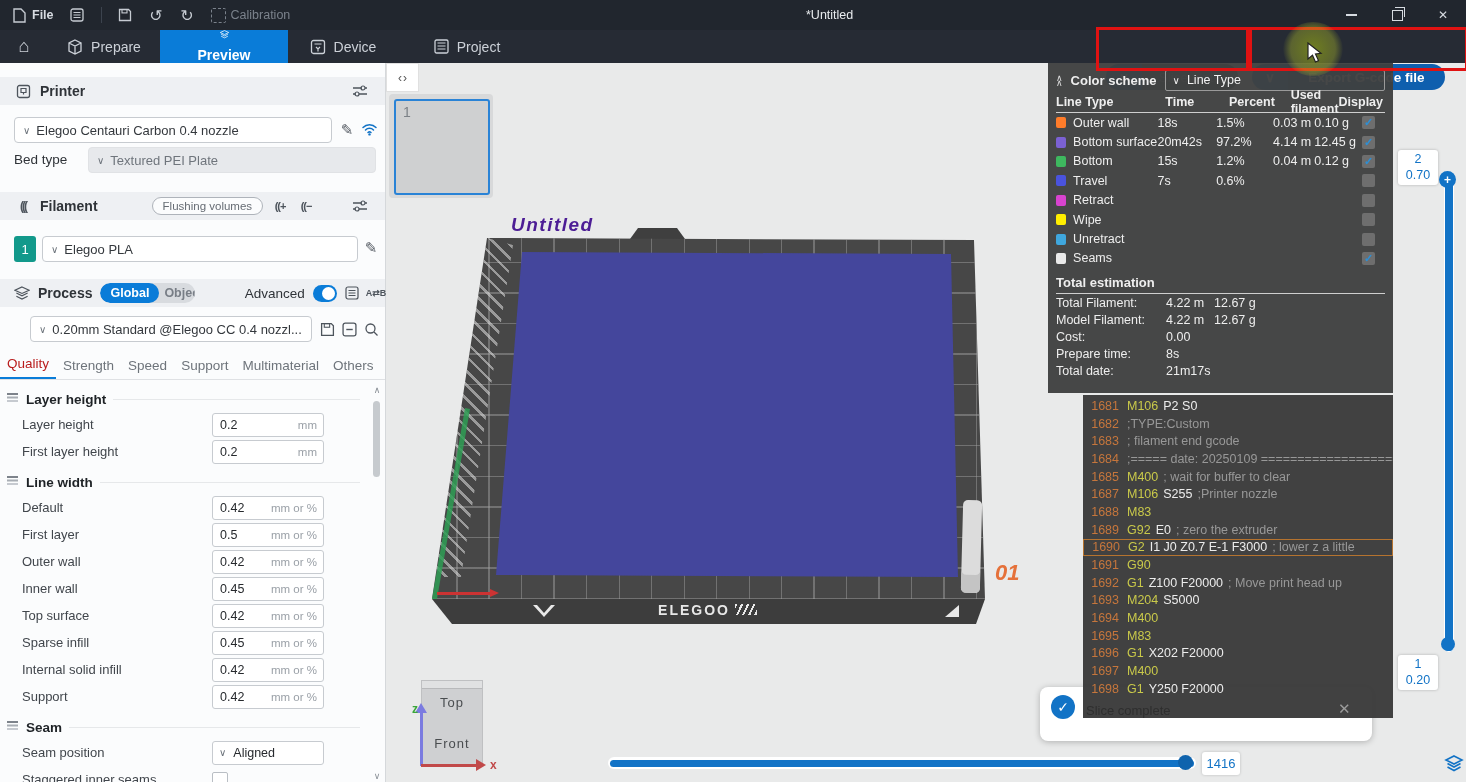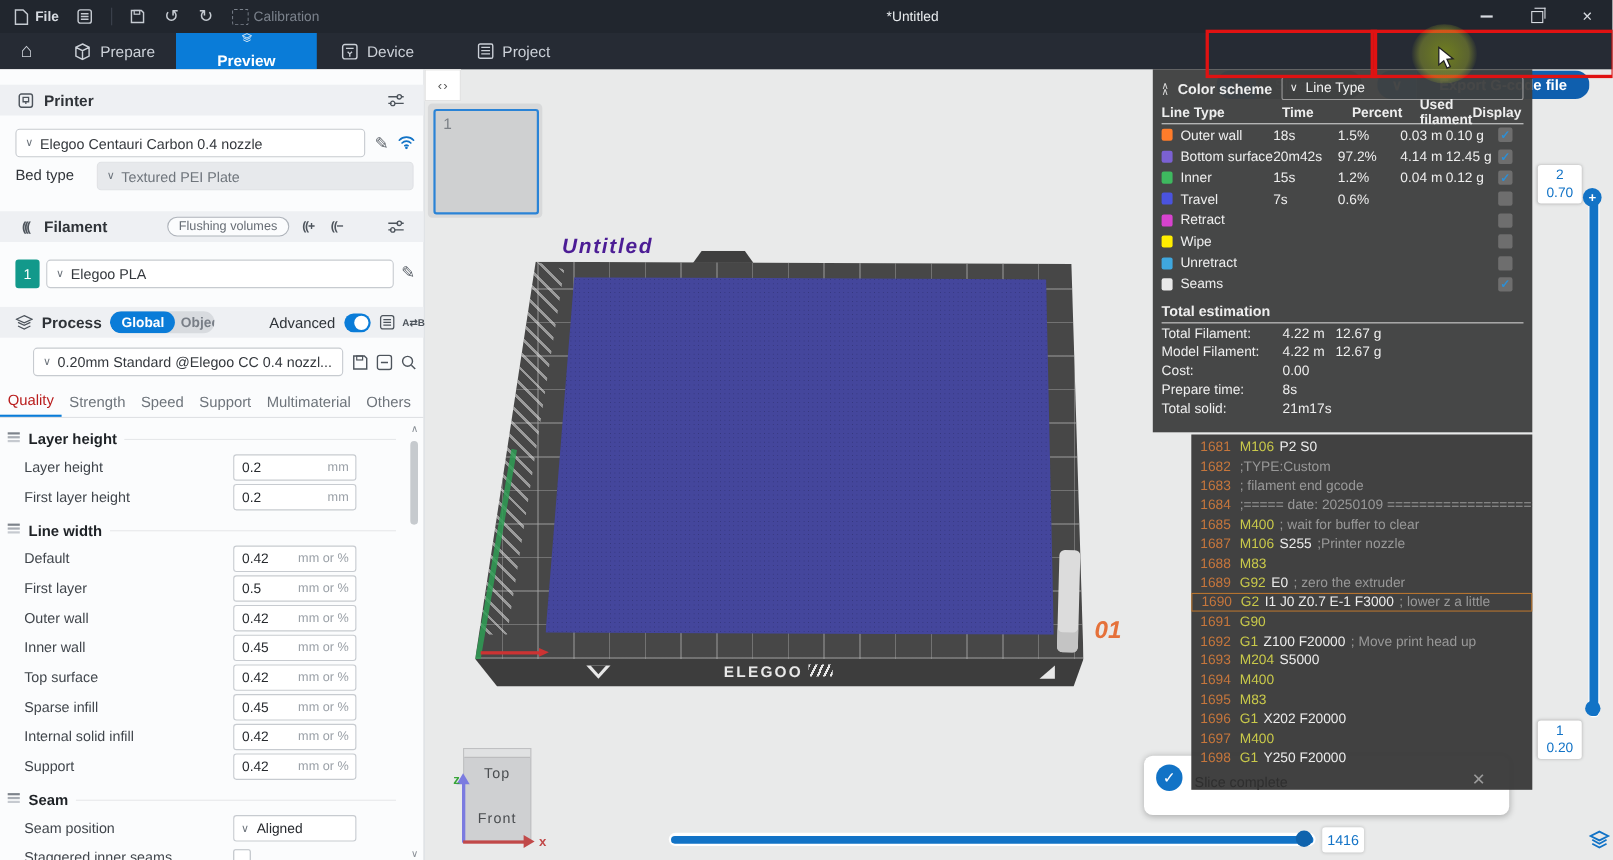--- a/index.html
+++ b/index.html
@@ -567,21 +567,21 @@
         <span class="c-time">20m42s</span>
         <span class="c-pct">97.2%</span>
         <span class="c-len">4.14 m</span>
         <span class="c-wt">12.45 g</span>
         <span class="c-disp">
           <span class="lg-check">✓</span>
         </span>
       </div>
       <div class="lg-row">
         <span class="sw" style="background: rgb(62, 184, 95);"></span>
-        <span class="c-name">Inner</span>
+        <span class="c-name">Bottom</span>
         <span class="c-time">15s</span>
         <span class="c-pct">1.2%</span>
         <span class="c-len">0.04 m</span>
         <span class="c-wt">0.12 g</span>
         <span class="c-disp">
           <span class="lg-check">✓</span>
         </span>
       </div>
       <div class="lg-row">
         <span class="sw" style="background: rgb(74, 83, 222);"></span>
@@ -655,21 +655,21 @@
         <span class="tot-l">Cost:</span>
         <span class="tot-v1">0.00</span>
         <span class="tot-v2"></span>
       </div>
       <div class="tot-row">
         <span class="tot-l">Prepare time:</span>
         <span class="tot-v1">8s</span>
         <span class="tot-v2"></span>
       </div>
       <div class="tot-row">
-        <span class="tot-l">Total solid:</span>
+        <span class="tot-l">Total date:</span>
         <span class="tot-v1">21m17s</span>
         <span class="tot-v2"></span>
       </div>
     </div>
 </div>
 
 <div class="abs notif"></div>
 <div class="abs gcode" id="gcode-panel">
     <div class="gline">
       <span class="gno">1681</span>

